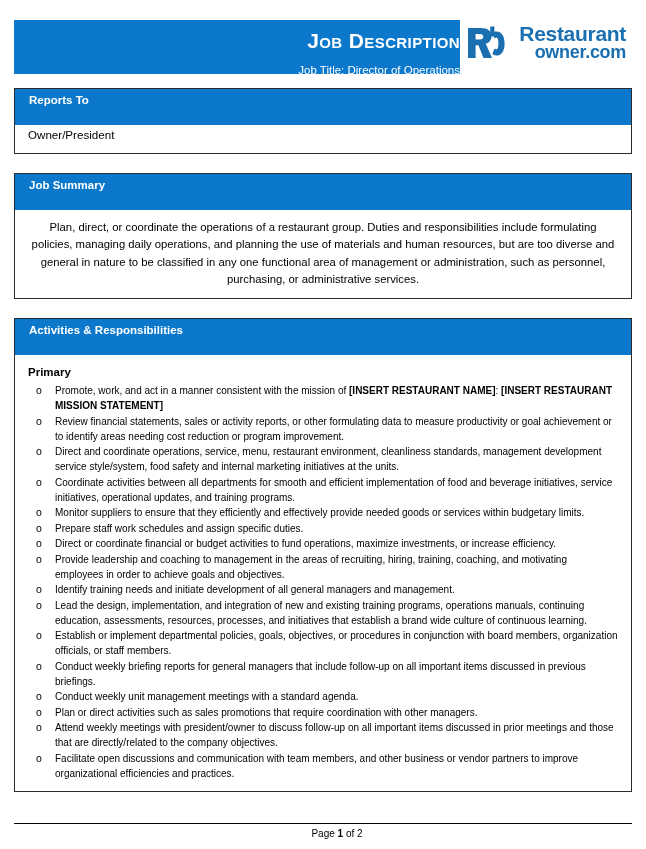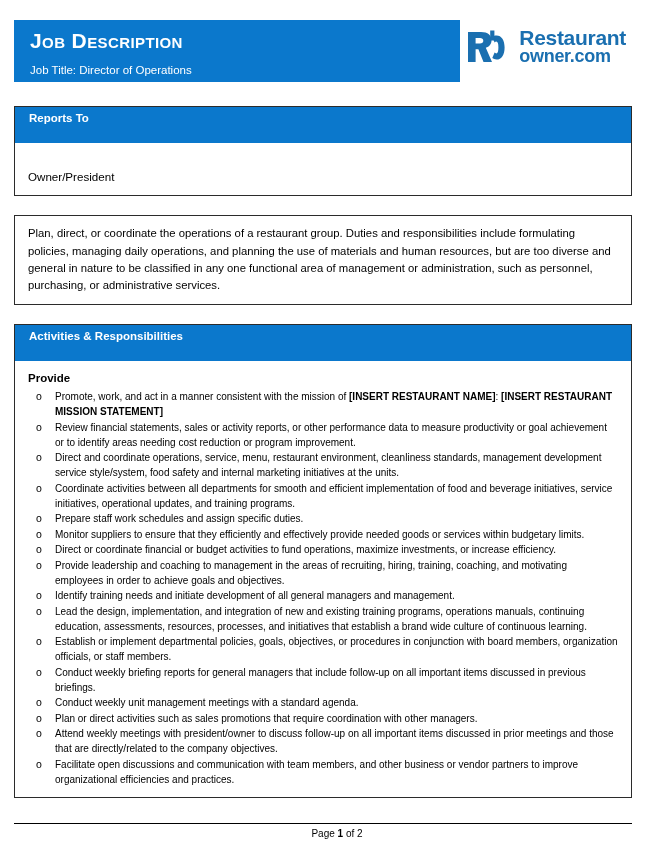--- a/index.html
+++ b/index.html
@@ -21,22 +21,23 @@
     height: 849px;
     box-sizing: border-box;
     padding: 20px 14px 0 14px;
     position: relative;
   }
 
   
   .masthead {
     display: flex;
     align-items: stretch;
-    height: 62px;
-    margin-bottom: 24px;
+    height: 54px;
+    margin-bottom: 14px;
+    text-align: right;
   }
   .masthead-banner {
     background: #0b78cc;
     width: 446px;
     box-sizing: border-box;
     padding: 9px 0 0 16px;
     display: flex;
     flex-direction: column;
     justify-content: flex-start;
   }
@@ -107,29 +108,29 @@
     font-size: 11.5px;
     padding: 5px 0 17px 14px;
     line-height: 1.2;
   }
   .section-body {
     padding: 9px 13px 10px 13px;
     font-size: 11.3px;
     line-height: 1.52;
   }
   .section-body.compact {
-    padding: 25px 13px 10px 13px;
+    padding: 1px 13px 10px 13px;
   }
 
   .plain-line {
     font-size: 11.6px;
   }
 
   .summary-text {
-    text-align: left;
+    text-align: center;
   }
 
   .subhead {
     font-weight: bold;
     font-size: 11.5px;
     margin: 0 0 2px 0;
   }
 
   ul.bullets {
     list-style: none;
@@ -199,36 +200,37 @@
   </div>
 
   <div class="section">
     <div class="section-header">Reports To</div>
     <div class="section-body compact">
       <div class="plain-line">Owner/President</div>
     </div>
   </div>
 
   <div class="section">
+    <div class="section-header">Job Summary</div>
     <div class="section-body">
       <div class="summary-text">Plan, direct, or coordinate the operations of a restaurant group. Duties and responsibilities include formulating policies, managing daily operations, and planning the use of materials and human resources, but are too diverse and general in nature to be classified in any one functional area of management or administration, such as personnel, purchasing, or administrative services.</div>
     </div>
   </div>
 
   <div class="section">
     <div class="section-header">Activities &amp; Responsibilities</div>
     <div class="section-body">
-      <div class="subhead">Provide</div>
+      <div class="subhead">Primary</div>
       <ul class="bullets" id="activities-list">
           <li><span>Promote, work, and act in a manner consistent with the mission of </span><span class="b">[INSERT RESTAURANT NAME]</span><span>: </span><span class="b">[INSERT RESTAURANT MISSION STATEMENT]</span></li>
-          <li><span>Review financial statements, sales or activity reports, or other performance data to measure productivity or goal achievement or to identify areas needing cost reduction or program improvement.</span></li>
+          <li><span>Review financial statements, sales or activity reports, or other formulating data to measure productivity or goal achievement or to identify areas needing cost reduction or program improvement.</span></li>
           <li><span>Direct and coordinate operations, service, menu, restaurant environment, cleanliness standards, management development service style/system, food safety and internal marketing initiatives at the units.</span></li>
           <li><span>Coordinate activities between all departments for smooth and efficient implementation of food and beverage initiatives, service initiatives, operational updates, and training programs.</span></li>
+          <li><span>Monitor suppliers to ensure that they efficiently and effectively provide needed goods or services within budgetary limits.</span></li>
           <li><span>Prepare staff work schedules and assign specific duties.</span></li>
-          <li><span>Monitor suppliers to ensure that they efficiently and effectively provide needed goods or services within budgetary limits.</span></li>
           <li><span>Direct or coordinate financial or budget activities to fund operations, maximize investments, or increase efficiency.</span></li>
           <li><span>Provide leadership and coaching to management in the areas of recruiting, hiring, training, coaching, and motivating employees in order to achieve goals and objectives.</span></li>
           <li><span>Identify training needs and initiate development of all general managers and management.</span></li>
           <li><span>Lead the design, implementation, and integration of new and existing training programs, operations manuals, continuing education, assessments, resources, processes, and initiatives that establish a brand wide culture of continuous learning.</span></li>
           <li><span>Establish or implement departmental policies, goals, objectives, or procedures in conjunction with board members, organization officials, or staff members.</span></li>
           <li><span>Conduct weekly briefing reports for general managers that include follow-up on all important items discussed in previous briefings.</span></li>
           <li><span>Conduct weekly unit management meetings with a standard agenda.</span></li>
           <li><span>Plan or direct activities such as sales promotions that require coordination with other managers.</span></li>
           <li><span>Attend weekly meetings with president/owner to discuss follow-up on all important items discussed in prior meetings and those that are directly/related to the company objectives.</span></li>
           <li><span>Facilitate open discussions and communication with team members, and other business or vendor partners to improve organizational efficiencies and practices.</span></li>

